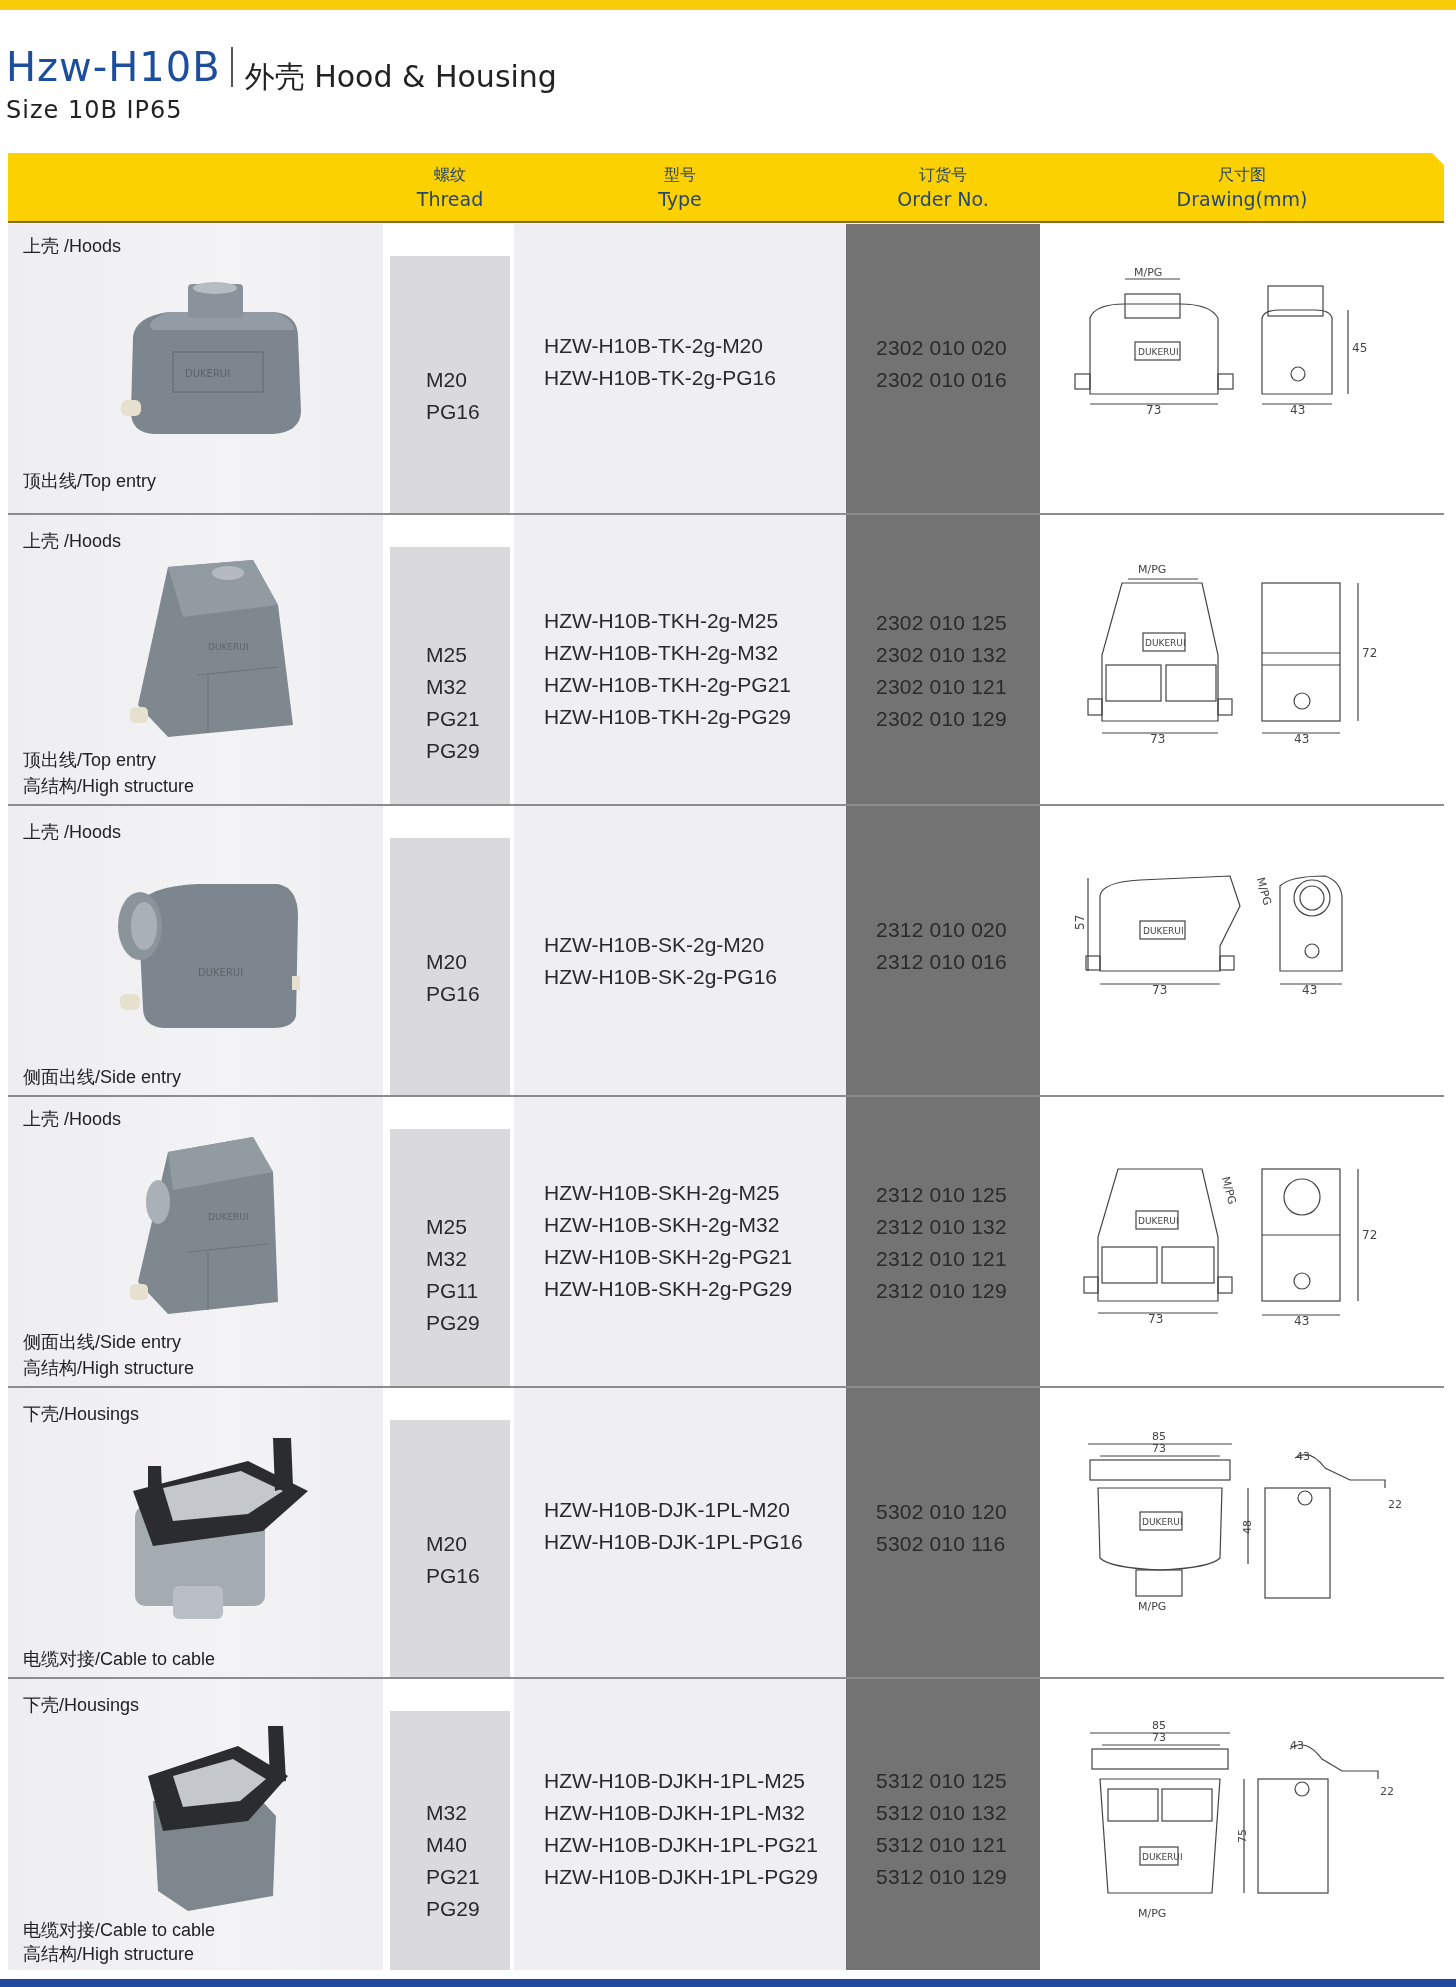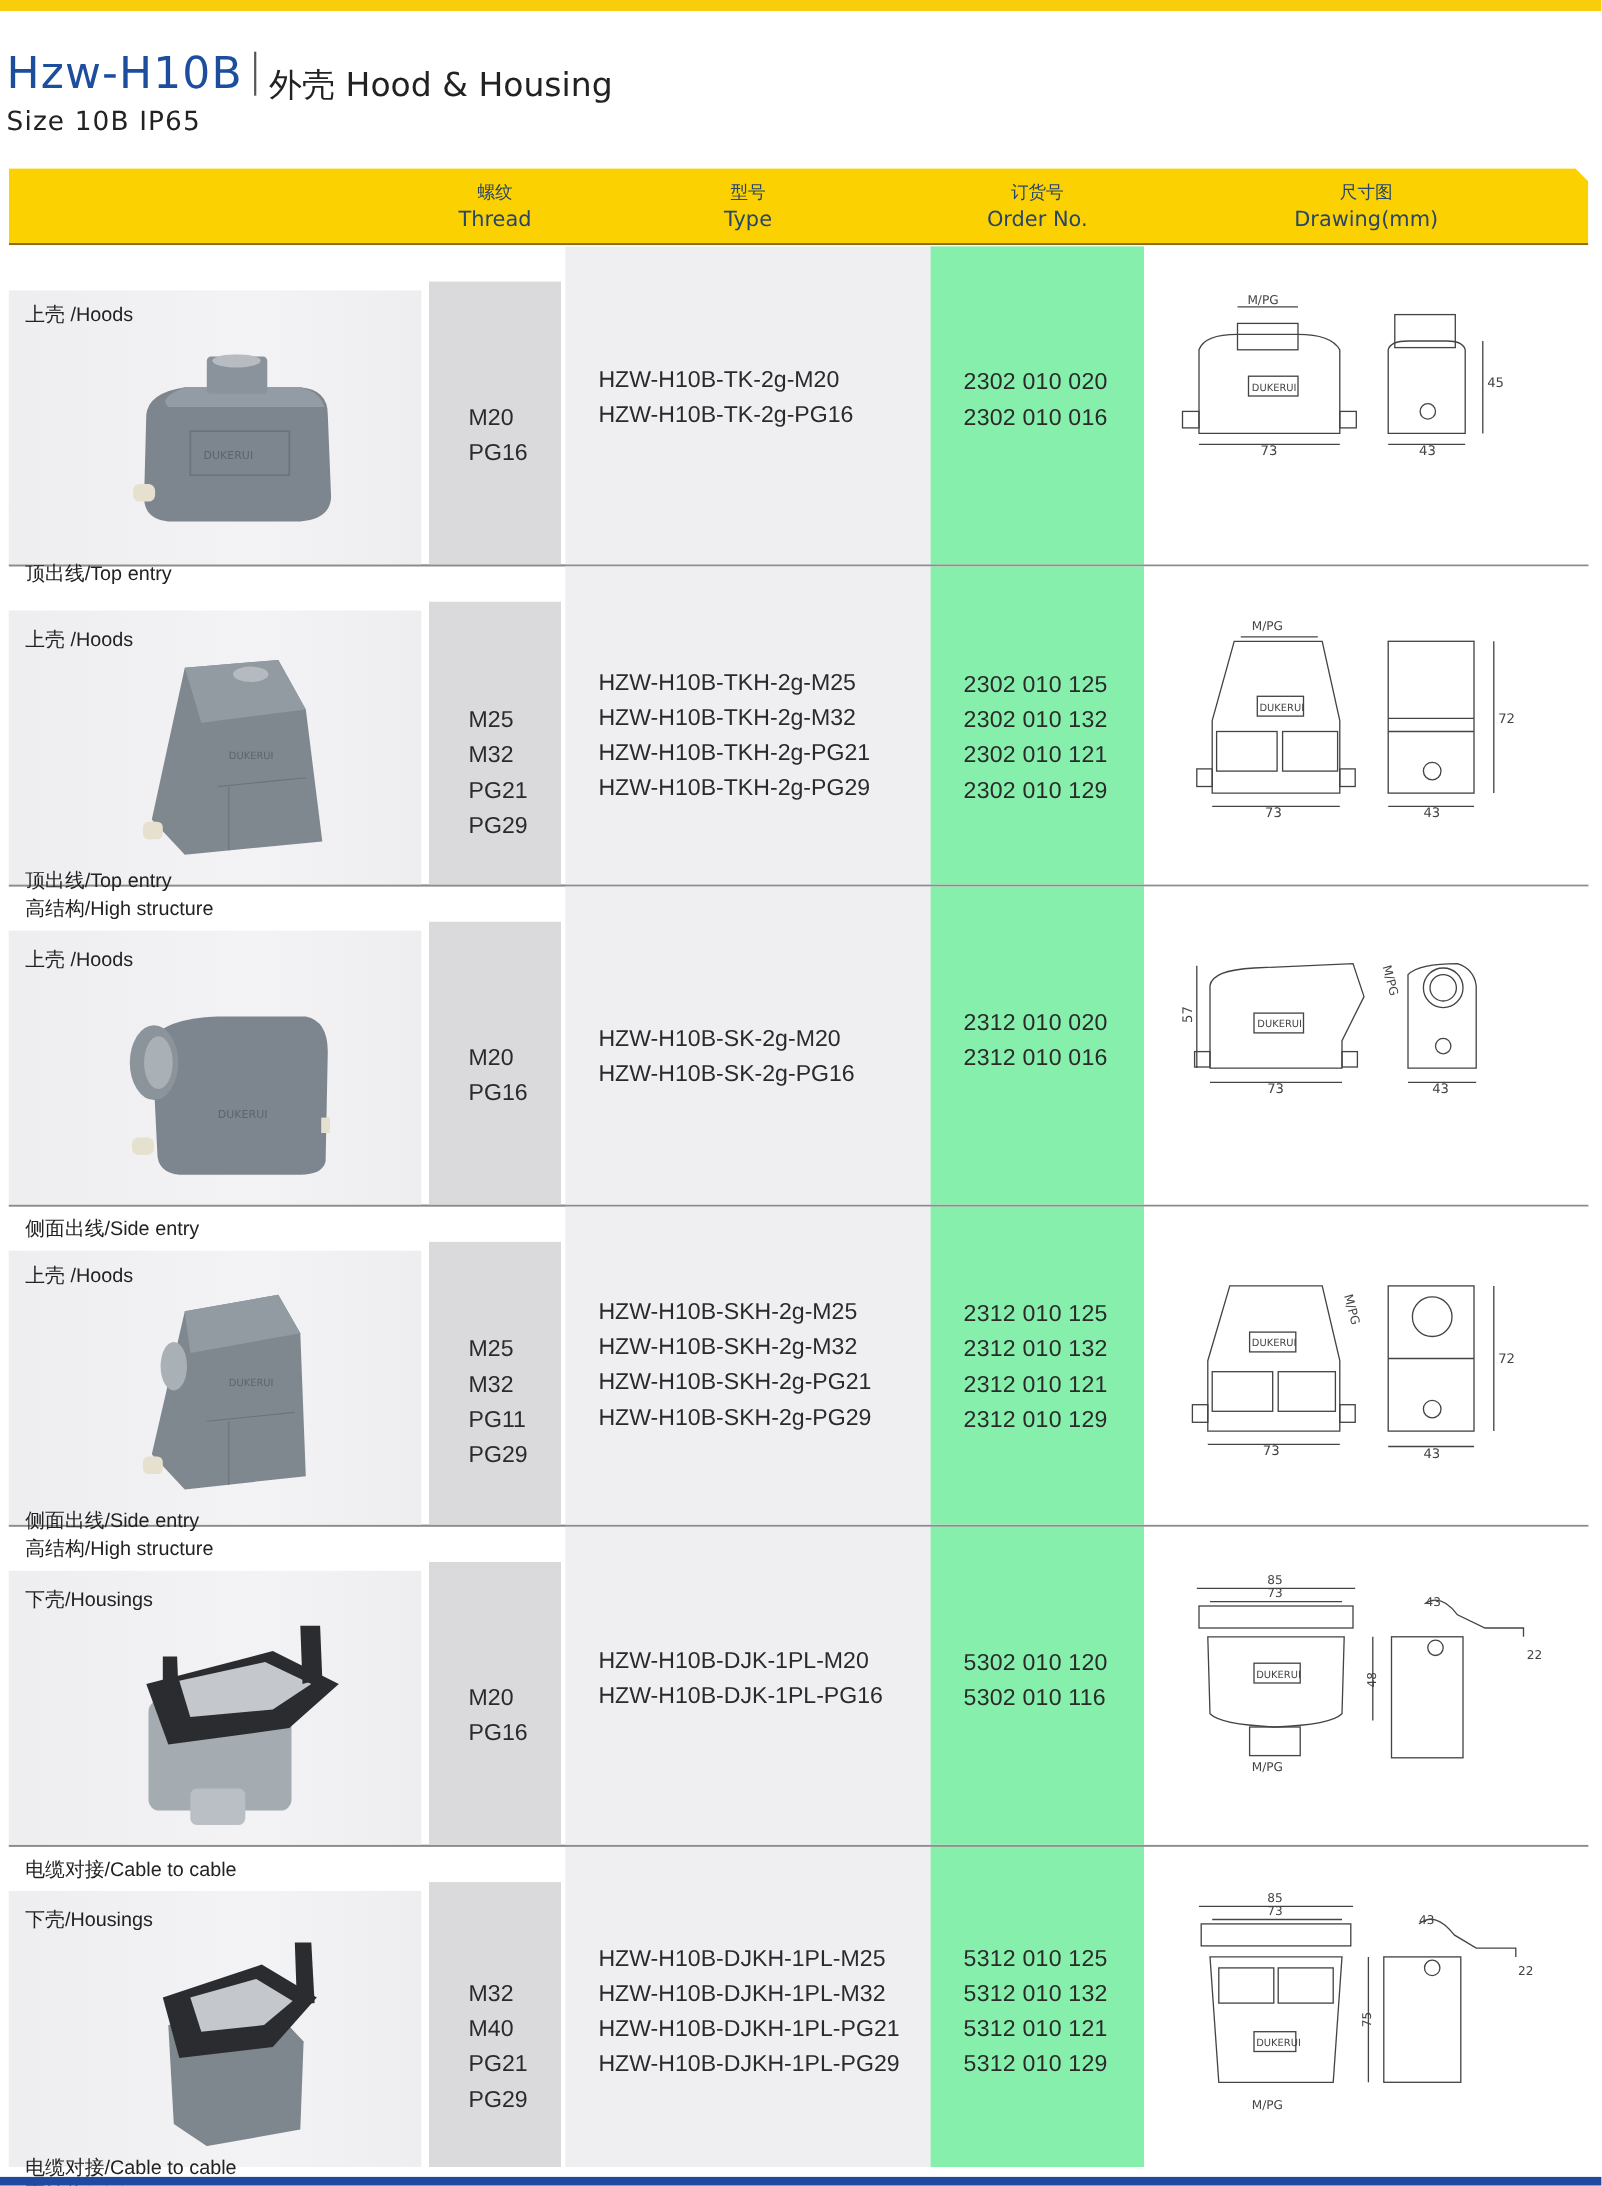--- a/index.html
+++ b/index.html
@@ -18,24 +18,24 @@
   .table-header { position: absolute; left: 8px; top: 153px; width: 1436px; height: 70px; background: #fcd101;
     clip-path: polygon(0 0, 1424px 0, 1436px 12px, 1436px 100%, 0 100%);
     border-bottom: 2px solid #8a6a1a; }
   .th { position: absolute; top: 10px; text-align: center; font-family: "DejaVu Sans", sans-serif; color: #27466a; line-height: 24px; }
   .th .cn { font-size: 16px; display: block; }
   .th .en { font-size: 19px; display: block; text-align: center; }
 
   .rows { position: absolute; left: 8px; top: 224px; width: 1436px; }
   .row { position: absolute; left: 0; width: 1436px; height: 291px; border-bottom: 2px solid #8c8c8c; }
   .cell { position: absolute; top: 0; bottom: 0; }
-  .c-label { left: 0; width: 375px; background: linear-gradient(90deg,#eeedf0 0%, #f3f3f5 60%, #eeeef0 100%); margin-top: 40px; }
+  .c-label { left: 0; width: 375px; background: linear-gradient(90deg,#eeedf0 0%, #f3f3f5 60%, #eeeef0 100%); }
   .c-thread { left: 382px; width: 120px; background: #dadadc; margin-top: 32px; }
   .c-type { left: 506px; width: 332px; background: #efeef1; }
-  .c-order { left: 838px; width: 194px; background: #86efac; }
+  .c-order { left: 838px; width: 194px; background: #737373; }
   .c-draw { left: 1032px; width: 404px; background: #ffffff; }
 
   .cat { position: absolute; left: 15px; top: 10px; font-size: 18px; color: #222; }
   .sub { position: absolute; left: 15px; font-size: 18px; color: #222; line-height: 26px; }
   .lines { position: absolute; font-size: 21px; color: #2a2a2a; line-height: 32px; white-space: nowrap; }
   .c-thread .lines { left: 36px; }
   .c-type .lines { left: 30px; }
   .c-order .lines { left: 30px; letter-spacing: 0.2px; }
 
   .product { position: absolute; }

